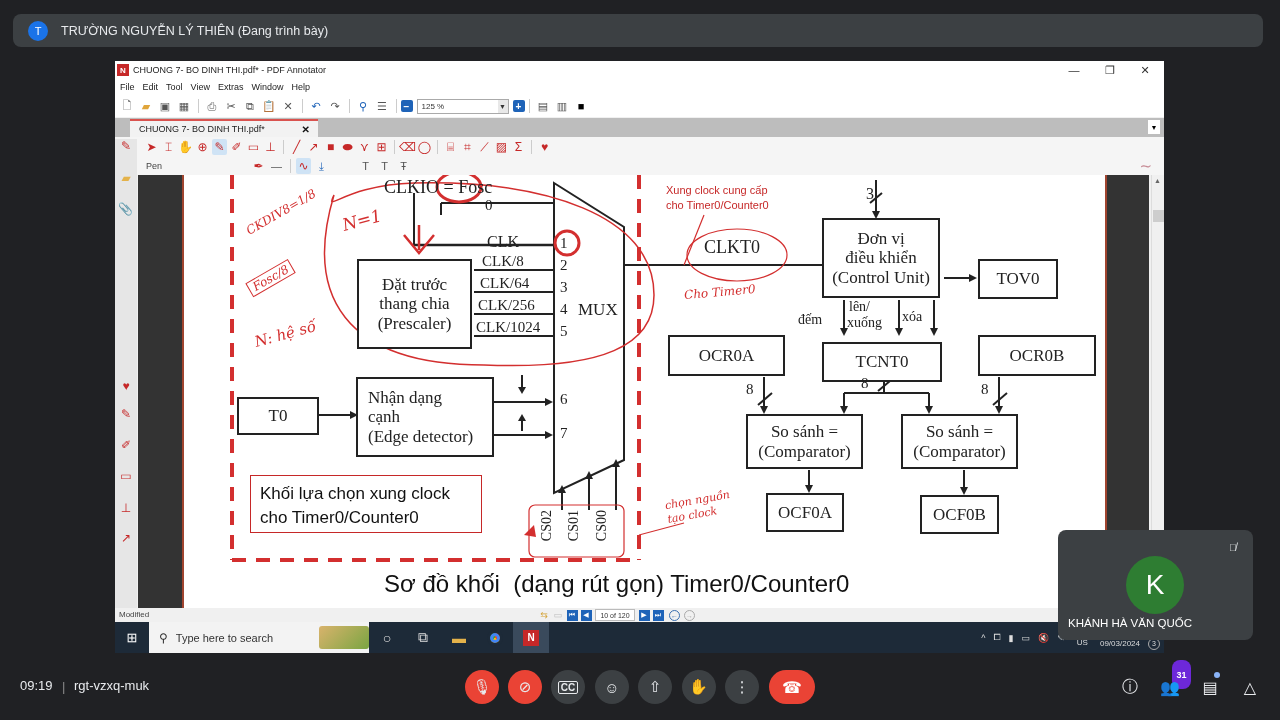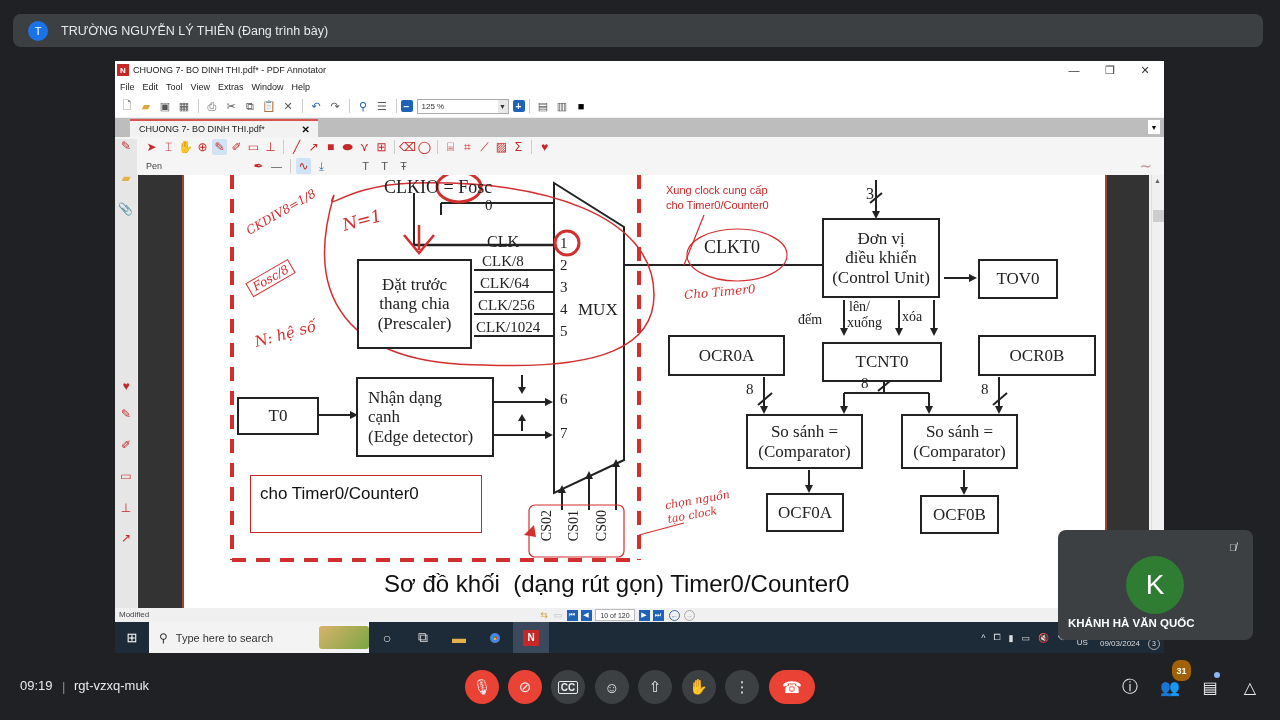--- a/index.html
+++ b/index.html
@@ -59,32 +59,32 @@
 
   
   .diag { position: absolute; font-family: "Liberation Serif", serif; color: #222; }
   .box { position: absolute; border: 2px solid #222; background: #fff; font-family: "Liberation Serif", serif; color: #222; text-align: center; display: flex; flex-direction: column; justify-content: center; font-size: 17px; line-height: 1.15; }
   .hand { position: absolute; color: #d32f2f; font-family: "DejaVu Serif", serif; font-style: italic; font-size: 14px; }
   .sansred { position: absolute; color: #c62828; font-family: "Liberation Sans", sans-serif; font-size: 11px; line-height: 1.4; }
 
   
   #participant-tile { position: absolute; left: 1058px; top: 530px; width: 195px; height: 110px; background: #3c4043; border-radius: 8px; }
   #participant-avatar { position: absolute; left: 68px; top: 26px; width: 58px; height: 58px; border-radius: 50%; background: #2e7d32; color: #fff; font-size: 28px; display: flex; align-items: center; justify-content: center; }
-  #participant-name { position: absolute; left: 10px; top: 87px; color: #fff; font-size: 11.5px; font-weight: bold; }
+  #participant-name { position: absolute; left: 10px; top: 87px; color: #fff; font-size: 11.5px; font-weight: normal; }
   #participant-mute { position: absolute; right: 10px; top: 12px; width: 14px; height: 14px; color: #e8eaed; font-size: 10px; }
 
   
   #meet-time { position: absolute; left: 20px; top: 678px; color: #e8eaed; font-size: 13px; }
   #meet-divider { position: absolute; left: 62px; top: 679px; color: #8a8a8a; font-size: 13px; }
   #meet-code { position: absolute; left: 74px; top: 678px; color: #e8eaed; font-size: 13px; }
   .mbtn { position: absolute; top: 670px; width: 34px; height: 34px; border-radius: 50%; background: #3c4043; color: #e8eaed; display: flex; align-items: center; justify-content: center; font-size: 15px; }
   .mbtn.red { background: #ea4335; width: 34px; }
   #end-call { position: absolute; left: 769px; top: 670px; width: 46px; height: 34px; border-radius: 17px; background: #ea4335; color: #fff; display:flex; align-items:center; justify-content:center; font-size: 16px; }
   .ricon { position: absolute; top: 676px; width: 22px; height: 22px; color: #e8eaed; font-size: 16px; display:flex; align-items:center; justify-content:center; }
-  #people-count { position: absolute; left: 1172px; top: 660px; width: 19px; height: 21px; border-radius: 8px; background: #a16207; color: #fff; font-size: 9px; font-weight: bold; display:flex; align-items:center; justify-content:center;text-align:center; }
+  #people-count { position: absolute; left: 1172px; top: 660px; width: 19px; height: 29px; border-radius: 8px; background: #6d28d9; color: #fff; font-size: 9px; font-weight: bold; display:flex; align-items:center; justify-content:center;text-align:center; }
   #chat-dot { position: absolute; left: 1214px; top: 672px; width: 6px; height: 6px; border-radius: 50%; background: #8ab4f8; }
 </style>
 </head>
 <body>
 
 <div id="presenter-bar">
   <div id="presenter-avatar">T</div>
   <span id="presenter-name">TRƯỜNG NGUYỄN LÝ THIÊN (Đang trình bày)</span>
 </div>
 
@@ -311,20 +311,21 @@
 
       <div class="box" style="left:53px;top:222px;width:82px;height:38px">
         <span>T0</span>
       </div>
       <div class="box" style="left:172px;top:202px;width:138px;height:80px;text-align:left;padding-left:10px">
         <span>Nhận dạng</span>
         <span>cạnh</span>
         <span>(Edge detector)</span>
       </div>
       <div class="abs" style="left:66px;top:300px;width:232px;height:58px;border:1.5px solid #c62828;font-family:'Liberation Sans',sans-serif;font-size:17px;color:#111;padding:6px 0 0 9px;line-height:1.4">
+        <div>Khối lựa chọn xung clock</div>
         <div>cho Timer0/Counter0</div>
       </div>
       <div class="diag" style="left:355px;top:335px;font-size:14px;writing-mode:vertical-rl;transform:rotate(180deg)">CS02</div>
       <div class="diag" style="left:382px;top:335px;font-size:14px;writing-mode:vertical-rl;transform:rotate(180deg)">CS01</div>
       <div class="diag" style="left:410px;top:335px;font-size:14px;writing-mode:vertical-rl;transform:rotate(180deg)">CS00</div>
 
       <div class="sansred" style="left:482px;top:8px">
         <div>Xung clock cung cấp</div>
         <div>cho Timer0/Counter0</div>
       </div>

